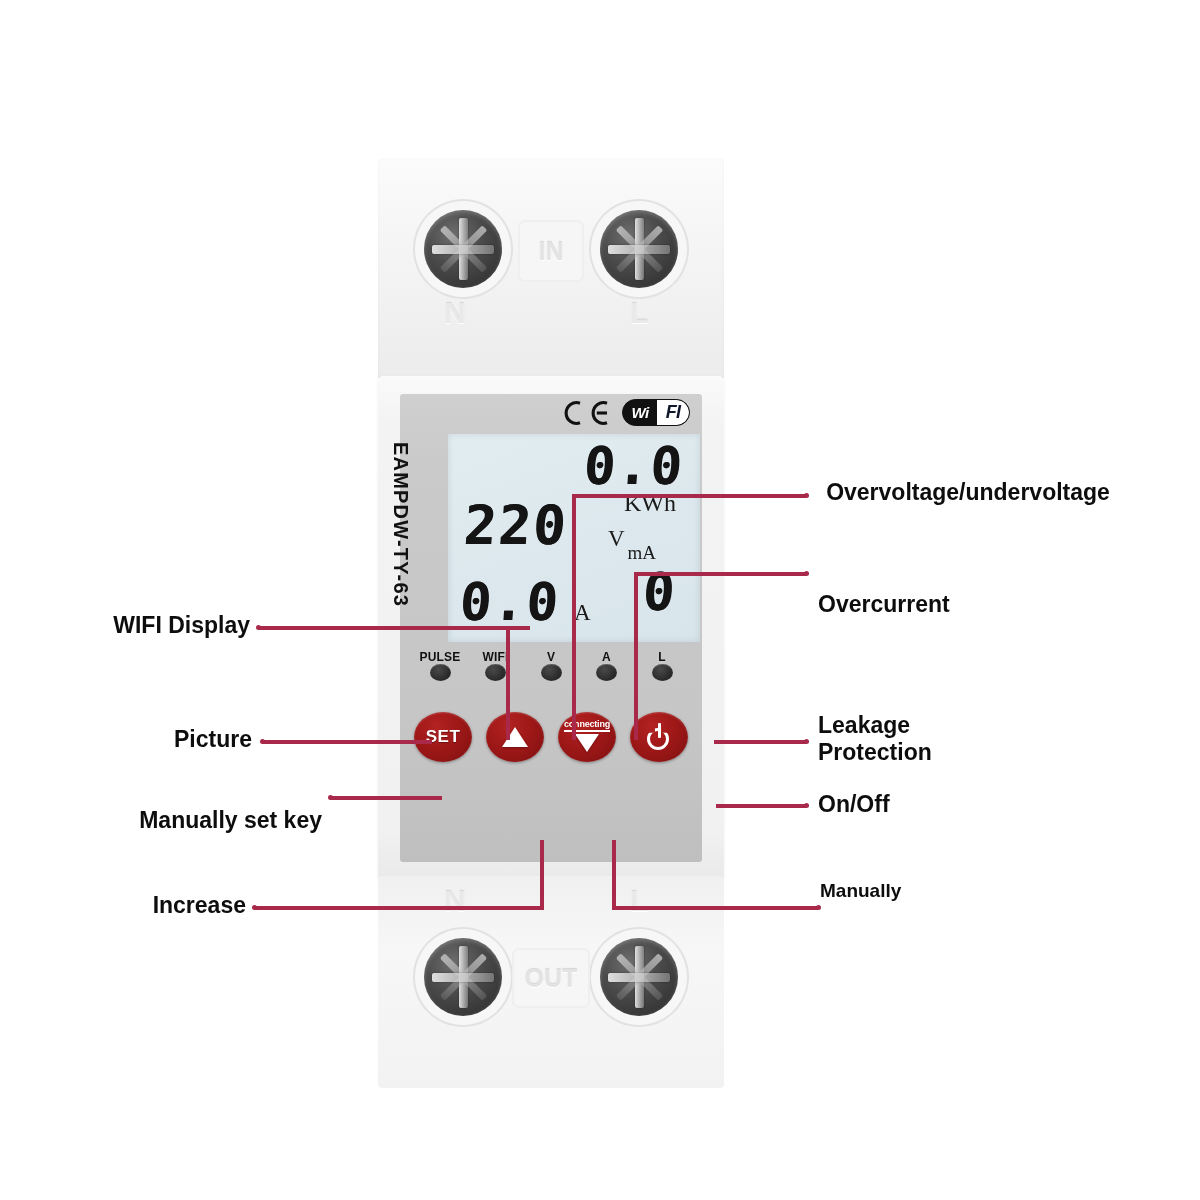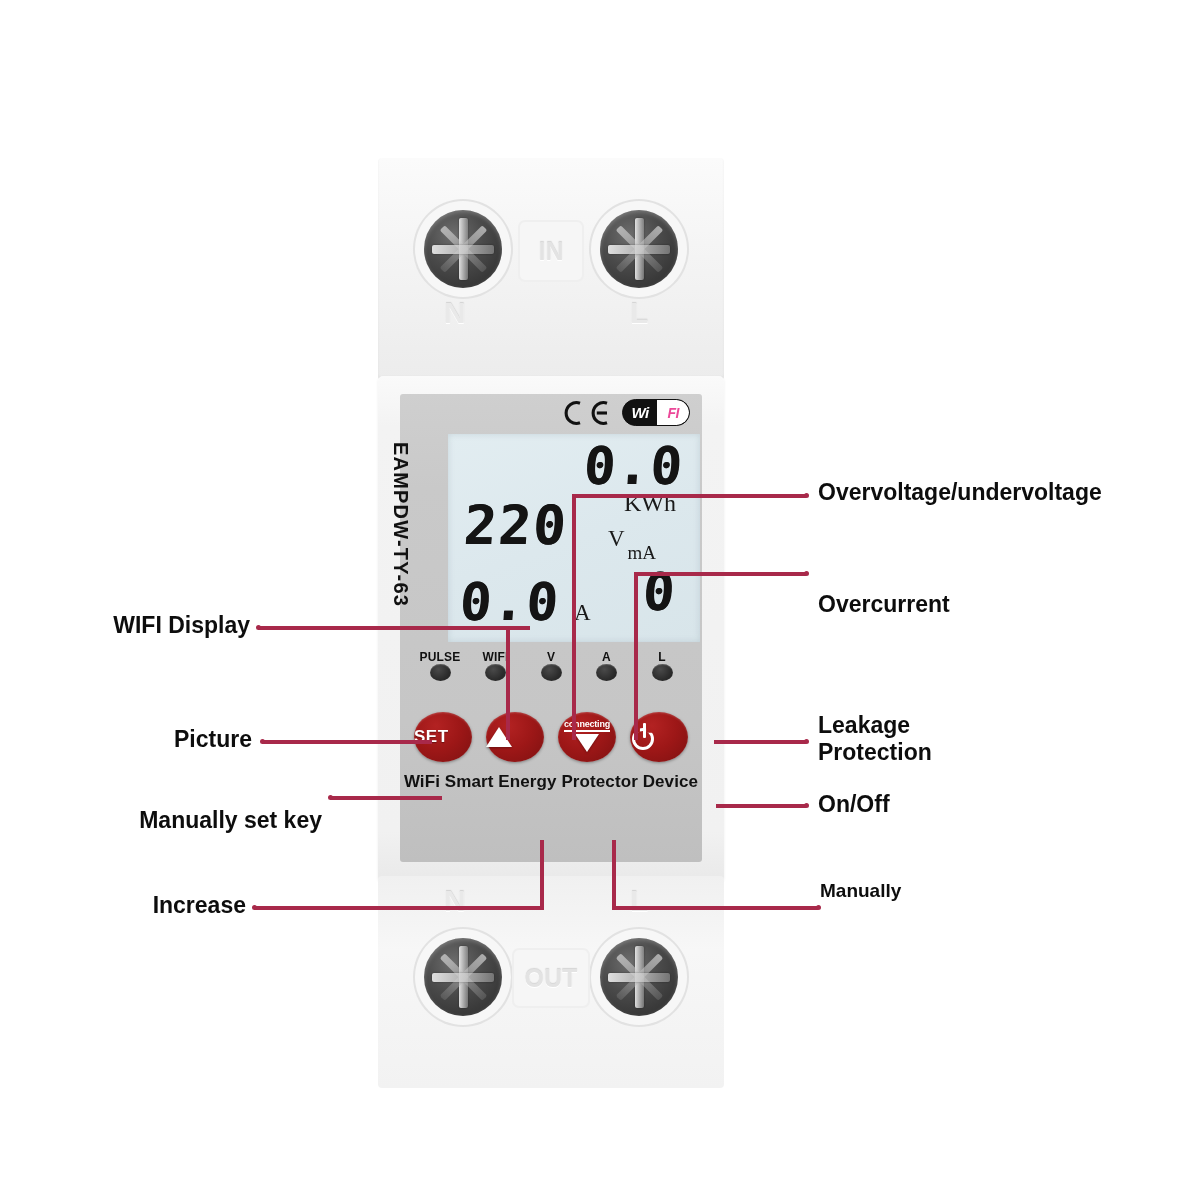--- a/index.html
+++ b/index.html
@@ -168,22 +168,22 @@
     color: #fff;
     font-size: 15px;
     font-weight: 700;
     font-style: italic;
     display: flex; align-items: center; justify-content: center;
     letter-spacing: -.5px;
   }
   #wifi-logo .fi {
     flex: 1;
     background: #fff;
-    color: #ec4899;
-    font-size: 14px;
+    color: #0f172a;
+    font-size: 18px;
     font-weight: 700;
     font-style: italic;
     display: flex; align-items: center; justify-content: center;
     border-radius: 0 13px 13px 0;
     letter-spacing: -.5px;
   }
 
   
   #lcd {
     position: absolute;
@@ -251,21 +251,21 @@
     justify-content: space-between;
   }
   .btn {
     width: 58px;
     height: 50px;
     border-radius: 50%;
     background: radial-gradient(circle at 38% 28%, #b32222 0%, #9d1717 48%, #7e1111 100%);
     box-shadow: 0 1px 3px rgba(0,0,0,.35), inset 0 1px 2px rgba(255,255,255,.18);
     display: flex;
     align-items: center;
-    justify-content: flex-start;
+    justify-content: center;
     position: relative;
     cursor: pointer;
   }
   .btn-set-label {
     color: #fff;
     font-size: 17px;
     font-weight: 700;
     letter-spacing: .5px;
     text-shadow: 0 1px 1px rgba(0,0,0,.35);
   }
@@ -440,21 +440,20 @@
           <span class="tri-down"></span>
         </div>
         <div class="btn">
           <span class="power-glyph">
             <span class="ring"></span>
               <span class="bar"></span>
           </span>
         </div>
       </div>
 
-      <div id="device-tagline">WiFi Smart Energy Protector Device</div>
     </div>
   </div>
 
   <div id="terminal-bottom" class="terminal-block">
     <div class="emboss" style="left:66px; top:8px; font-size:30px;">N</div>
     <div class="emboss" style="left:252px; top:8px; font-size:30px;">L</div>
     <div class="screw" style="left:46px; top:62px;">
       <span class="diag1"></span>
         <span class="diag2"></span>
     </div>
@@ -500,21 +499,21 @@
 <div class="cl-dot" style="left:816px; top:905px;"></div>
 
 <div class="anno lefty" style="left:110px; top:612px; width:140px;">WIFI Display</div>
 
 <div class="anno lefty" style="left:110px; top:726px; width:142px;">Picture</div>
 
 <div class="anno lefty" style="left:100px; top:807px; width:222px;">Manually set key</div>
 
 <div class="anno lefty" style="left:90px; top:892px; width:156px;">Increase</div>
 
-<div class="anno right" style="left:818px; top:479px; width:300px;">Overvoltage/undervoltage</div>
+<div class="anno right" style="left:818px; top:479px; width:300px;text-align:center;">Overvoltage/undervoltage</div>
 
 <div class="anno right" style="left:818px; top:558px; width:220px;margin-top:33px;">Overcurrent</div>
 
 <div class="anno right" style="left:818px; top:712px; width:180px;">Leakage
 Protection</div>
 
 <div class="anno right" style="left:818px; top:791px; width:160px;">On/Off</div>
 
 <div class="anno right small" style="left:820px; top:880px; width:160px;">Manually</div>
 

